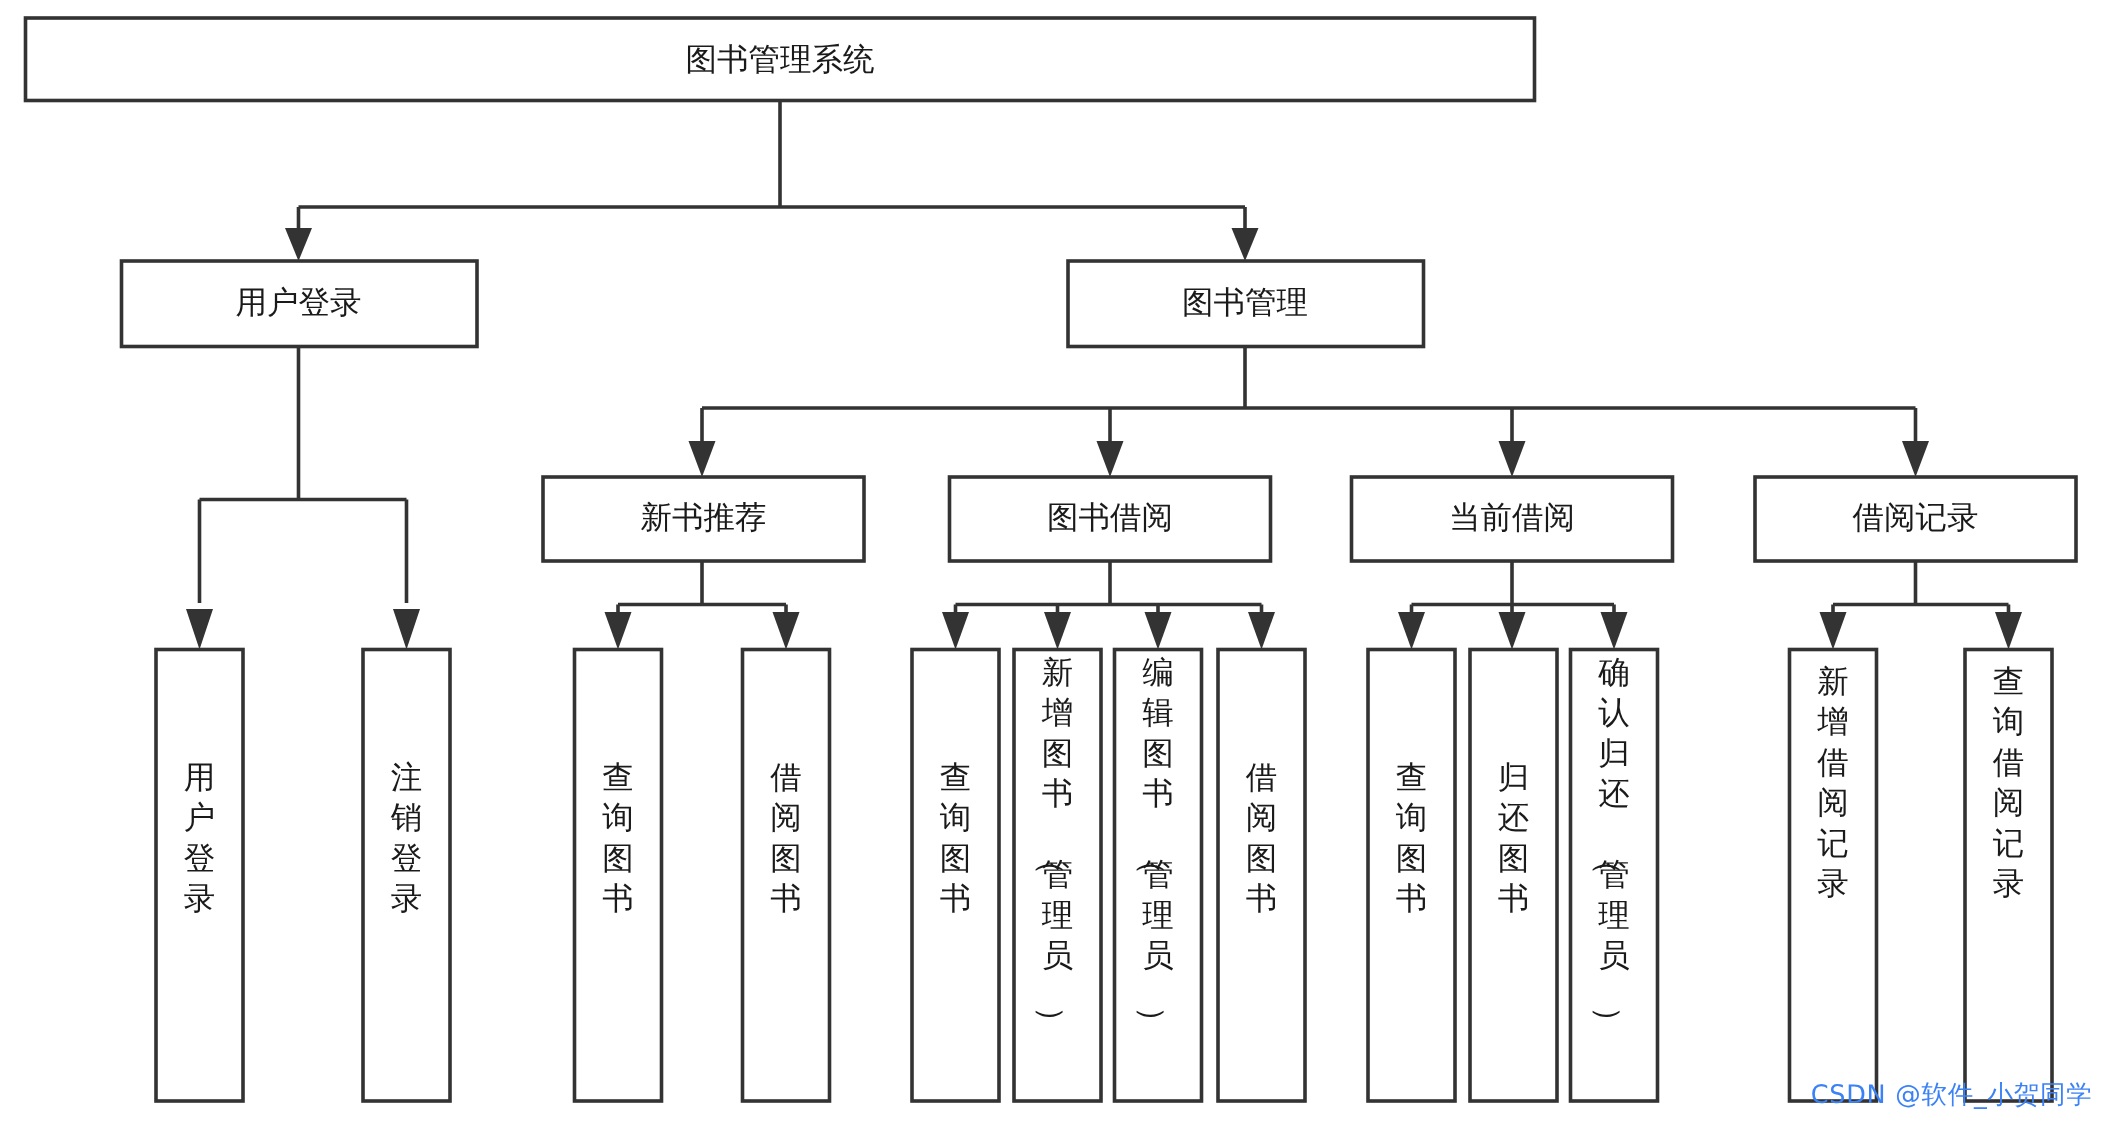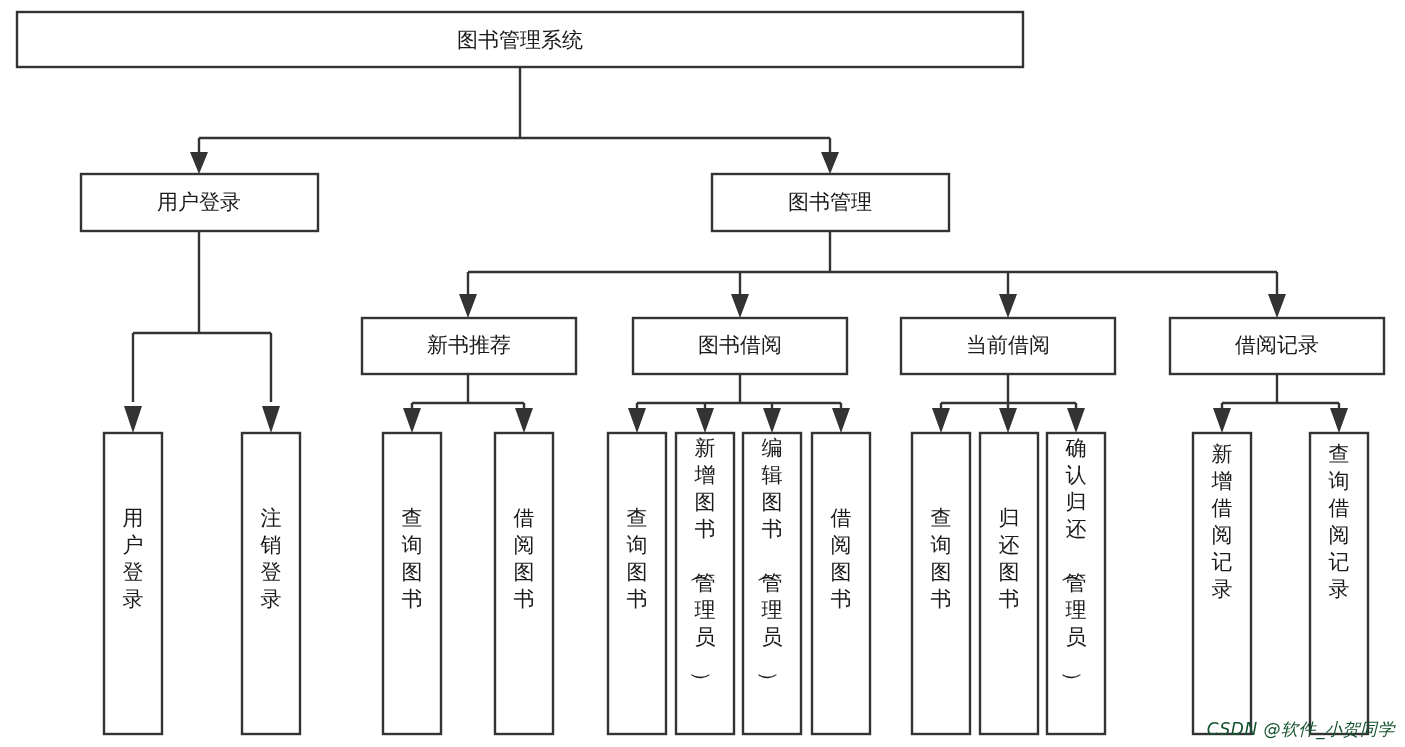--- a/index.html
+++ b/index.html
@@ -53,25 +53,24 @@
     fill: #1a1a1a;
     text-anchor: middle;
     dominant-baseline: middle;
   }
   .watermark {
     position: absolute;
     right: 10px;
     bottom: 6px;
     font-family: "DejaVu Sans", "Liberation Sans", sans-serif;
     font-size: 17px;
-    color: #14532d;
+    color: #3b82f6;
     letter-spacing: 0.5px;
     white-space: nowrap;
     user-select: none;
-    font-style: italic;
   }
 </style>
 </head>
 <body>
 
 <div id="page">
 
   <svg class="diagram" viewBox="0 0 1405 747" xmlns="http://www.w3.org/2000/svg">
 
     <g>

